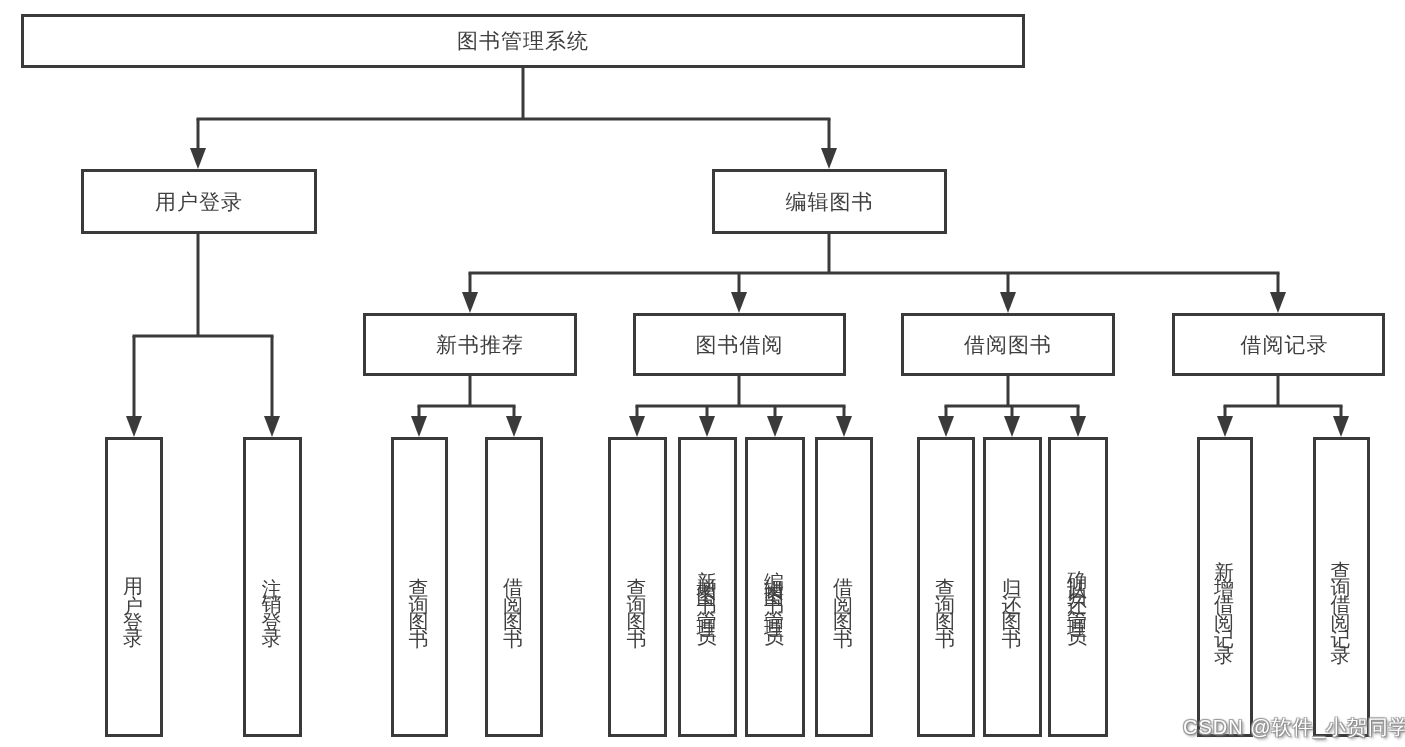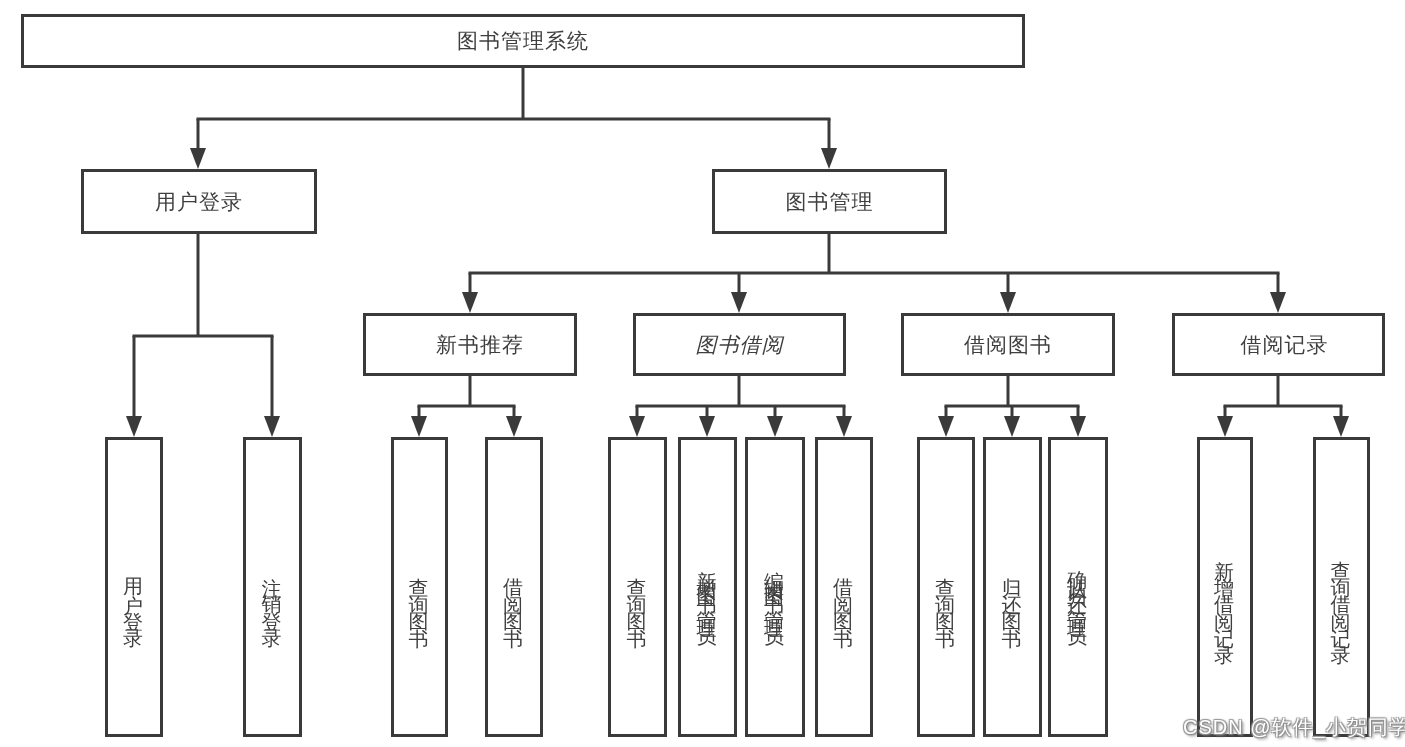--- a/index.html
+++ b/index.html
@@ -110,27 +110,27 @@
     </svg>
 
   <div class="node hbox" style="left:21px;top:14px;width:1004px;height:54px;">
     <span>图书管理系统</span>
   </div>
 
   <div class="node hbox" style="left:81px;top:169px;width:236px;height:65px;">
     <span>用户登录</span>
   </div>
   <div class="node hbox" style="left:712px;top:169px;width:235px;height:65px;">
-    <span>图书管理</span>
+    <span>编辑图书</span>
   </div>
 
   <div class="node hbox" style="left:363px;top:313px;width:214px;height:63px;padding-left:20px;">
     <span>新书推荐</span>
   </div>
-  <div class="node hbox" style="left:633px;top:313px;width:213px;height:63px;font-style:italic;">
+  <div class="node hbox" style="left:633px;top:313px;width:213px;height:63px;">
     <span>图书借阅</span>
   </div>
   <div class="node hbox" style="left:901px;top:313px;width:214px;height:63px;">
     <span>借阅图书</span>
   </div>
   <div class="node hbox" style="left:1172px;top:313px;width:213px;height:63px;padding-left:12px;">
     <span>借阅记录</span>
   </div>
 
   <div class="node vbox" style="left:105px;top:437px;width:58px;height:300px;">

